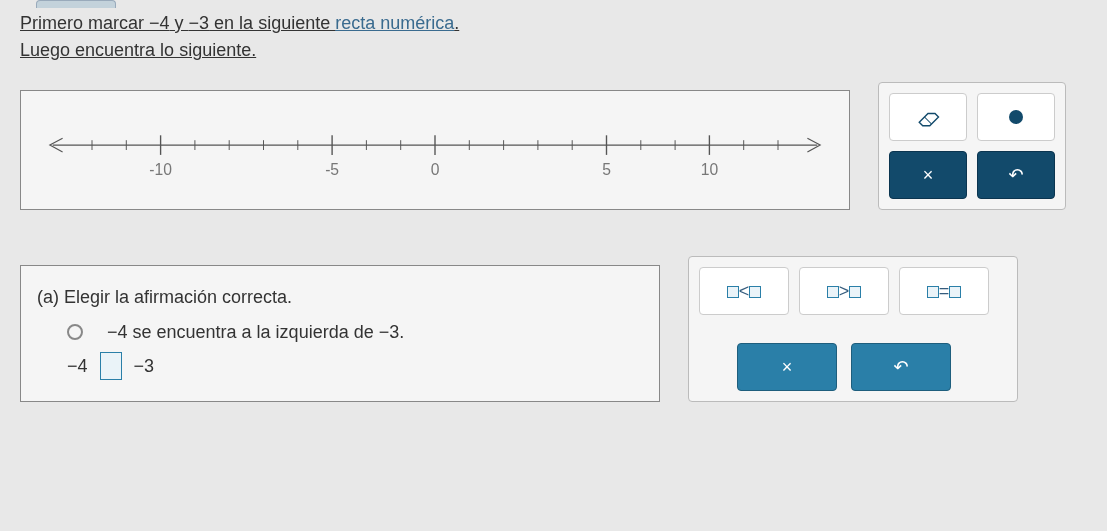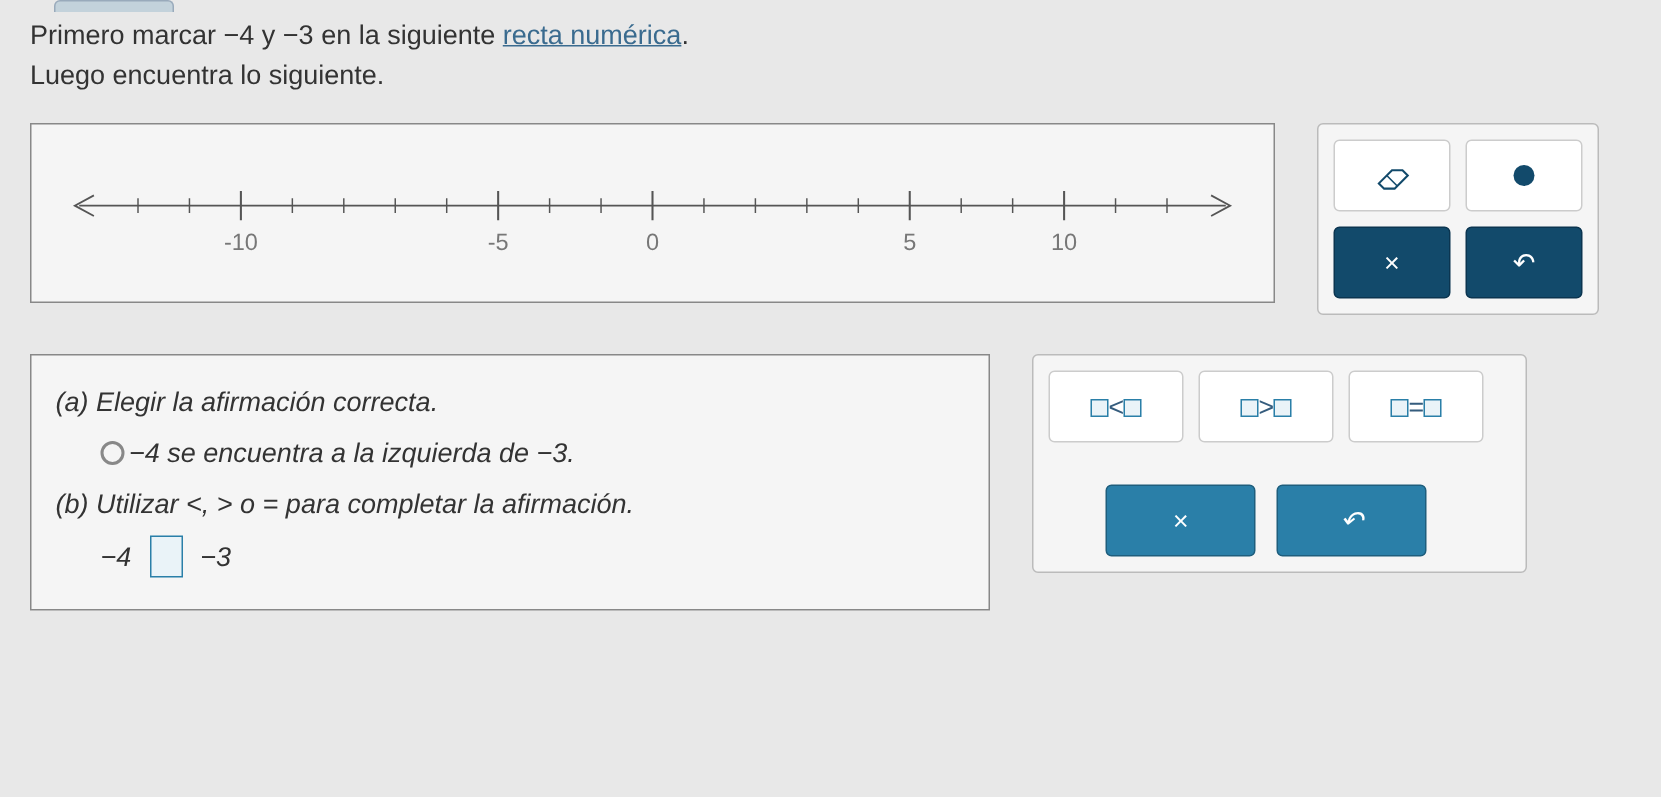--- a/index.html
+++ b/index.html
@@ -4,23 +4,23 @@
   <style>
     * { box-sizing: border-box; margin: 0; padding: 0; }
     body {
       font-family: Arial, sans-serif;
       background: #e8e8e8;
       width: 1107px;
       height: 531px;
       padding: 10px 20px;
       color: #333;
     }
-    .instructions { font-size: 18px; line-height: 1.5; margin-bottom: 18px; color: #333; }
+    .instructions { font-size: 18px; line-height: 1.5; margin-bottom: 18px; color: #333; text-decoration: underline; }
     .instructions .link { color: #3a6b8f; text-decoration: underline; cursor: pointer; }
-    .row { display: flex; gap: 28px; align-items: flex-start; }
+    .row { display: flex; gap: 28px; align-items: flex-end; }
     .panel {
       background: #f5f5f5;
       border: 1px solid #888;
       padding: 10px;
     }
     .numline-panel { width: 830px; height: 120px; position: relative; }
     svg.numline { width: 100%; height: 100%; }
     .toolbox {
       background: #f5f5f5;
       border: 1px solid #bbb;
@@ -39,23 +39,23 @@
       border-radius: 4px;
       font-size: 18px;
       cursor: pointer;
       user-select: none;
     }
     .tool-light { background: #fff; border: 1px solid #ccc; color: #355c7d; }
     .tool-dark  { background: #124a6b; color: #fff; border: 1px solid #0b3550; }
     .tool-teal  { background: #2a7fa8; color: #fff; border: 1px solid #1e5e7d; }
     .selected-dot { width: 14px; height: 14px; border-radius: 50%; background: #124a6b; }
     .eraser-icon svg { width: 28px; height: 22px; }
-    .second { margin-top: 26px; font-style: italic; }
+    .second { margin-top: 46px; }
     .qa-panel { width: 640px; padding: 14px 16px 18px; font-size: 18px; line-height: 1.9; }
-    .radio-row { display: flex; align-items: center; gap: 3px; padding-left: 30px; }
+    .radio-row { display: flex; align-items: center; gap: 24px; padding-left: 30px; }
     .radio {
       width: 16px; height: 16px; border: 2px solid #888; border-radius: 50%;
       display: inline-block; flex-shrink: 0;
     }
     .fill-box {
       display: inline-block;
       width: 22px;
       height: 28px;
       border: 1px solid #2a7fa8;
       background: #eaf3f8;
@@ -148,23 +148,20 @@
   </div>
 </div>
 
 <div class="row second">
   <div class="panel qa-panel">
     <div>(a) Elegir la afirmación correcta.</div>
     <div class="radio-row">
       <span class="radio"></span>
       <span>−4 se encuentra a la izquierda de −3.</span>
     </div>
-    <div>
-      <span>(b) Utilizar </span><span>&lt;, &gt;</span><span> o </span><span>=</span><span> para completar la afirmación.</span>
-    </div>
     <div class="expr">
       <span>−4</span>
       <span class="fill-box"></span>
       <span>−3</span>
     </div>
   </div>
 
   <div class="toolbox wide" style="width:330px">
     <div class="tool-btn tool-light cmp-btn">
       <span><span class="sq"></span><span>&lt;</span><span class="sq"></span></span>

